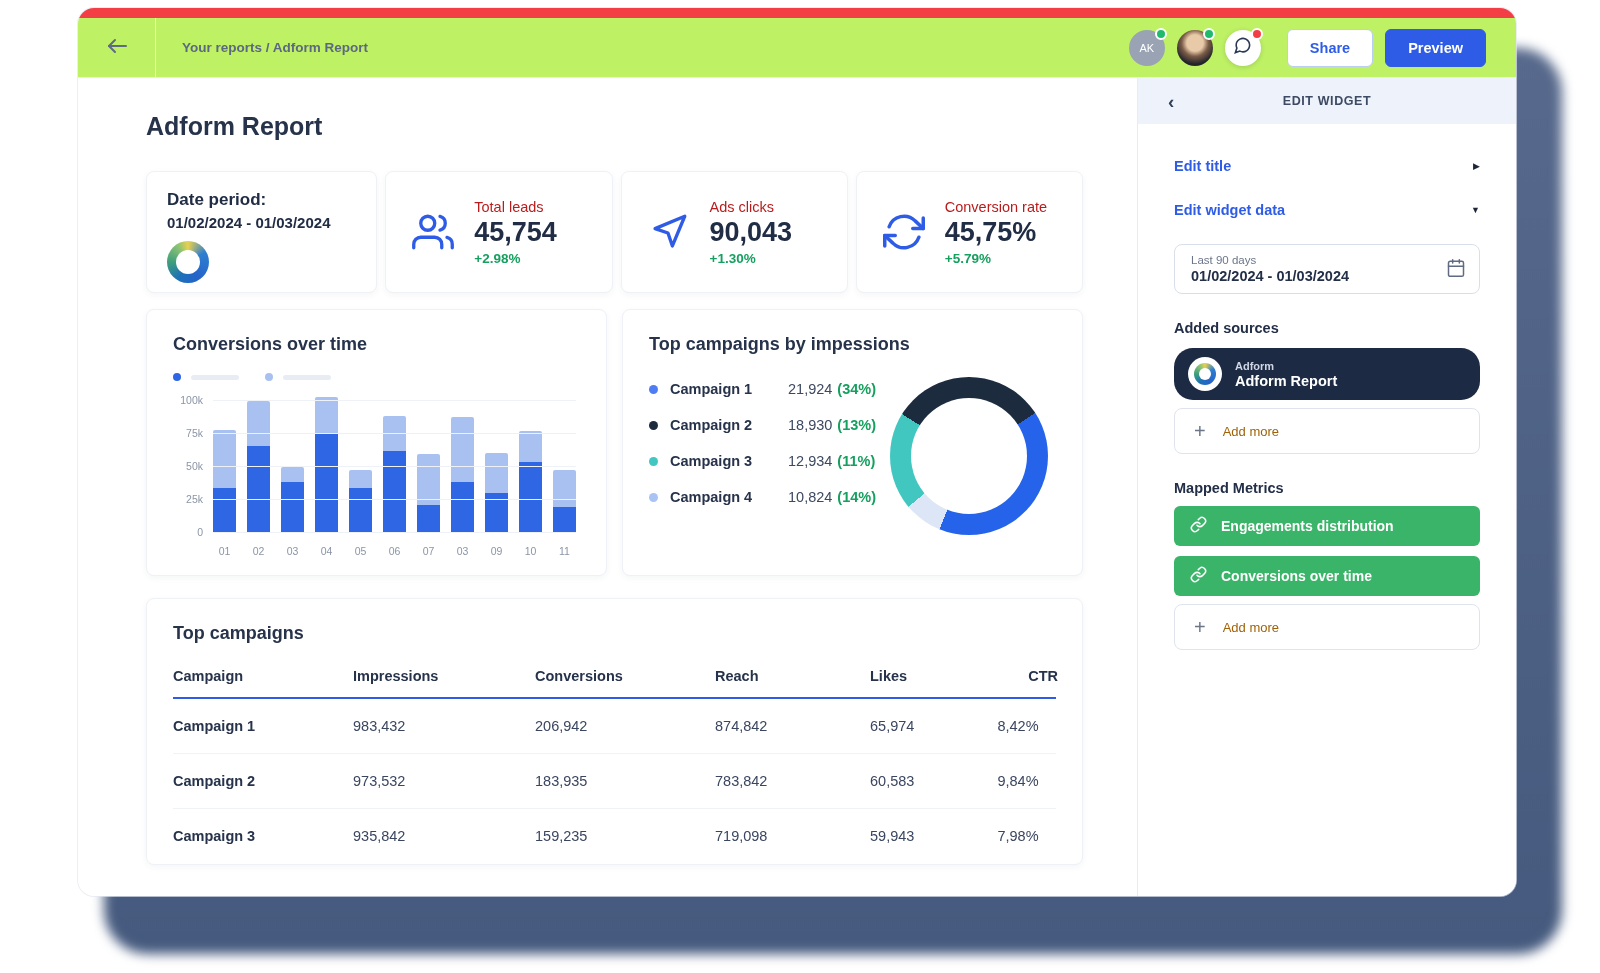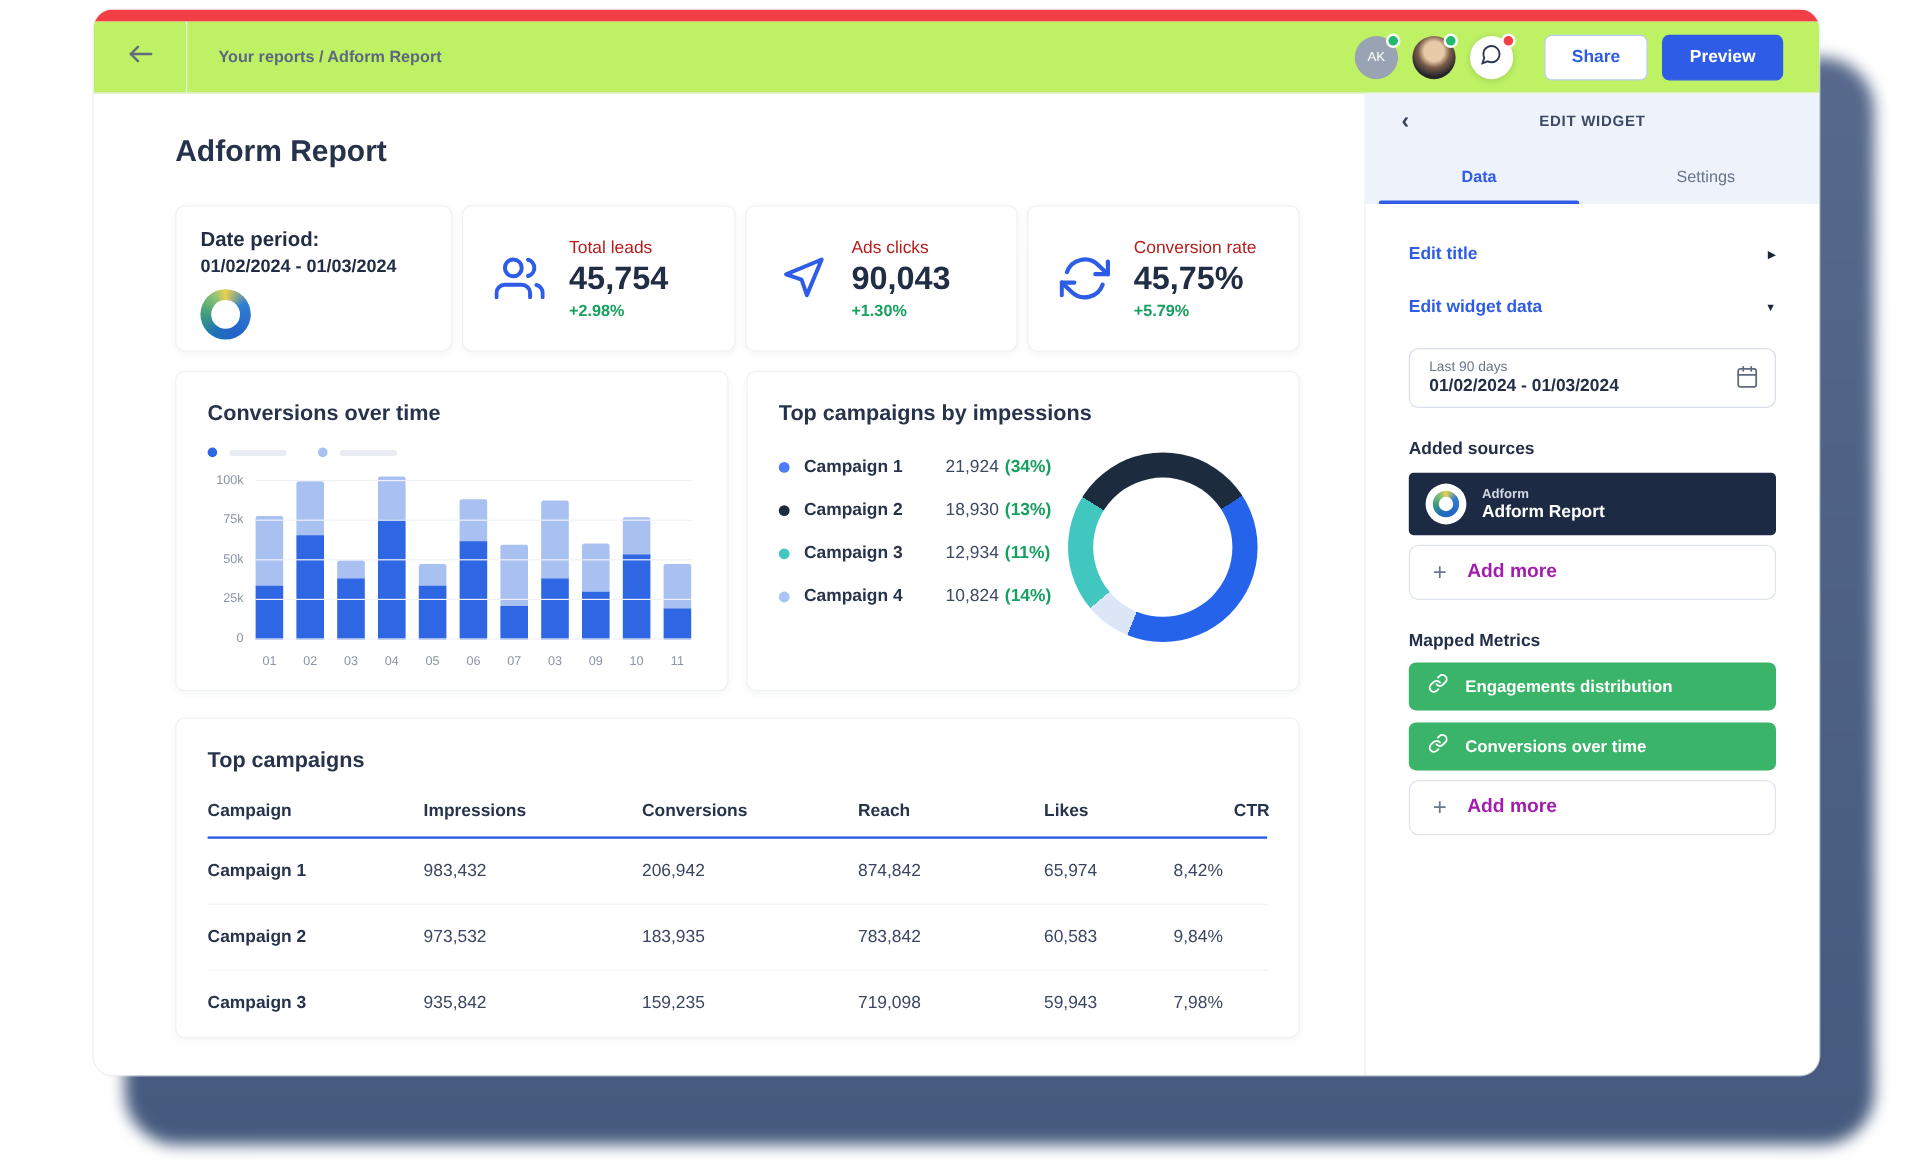--- a/index.html
+++ b/index.html
@@ -73,50 +73,50 @@
   .donut{width:158px;height:158px;border-radius:50%}
   .hole{position:absolute;inset:21px;background:#fff;border-radius:50%}
   
   .table-card{margin-top:22px;padding:24px 26px;height:267px}
   .thead,.trow{display:grid;grid-template-columns:180px 182px 180px 155px 108px 80px}
   .thead{margin-top:24px;padding-bottom:13px;border-bottom:2px solid #2e5ce6;font-size:14.5px;font-weight:700;color:#26334b}
   .thead span:last-child{text-align:right}
   .trow{padding:19px 0;border-bottom:1px solid #f0f2f6;font-size:14.5px;color:#3a4660}
   .trow:last-child{border-bottom:none}
   .trow span:first-child{font-weight:700;color:#26334b}
-  .trow span:last-child{text-align:left}
+  .trow span:last-child{text-align:center}
   
   .sidebar{width:379px;border-left:1px solid #e9edf3;background:#fff;display:flex;flex-direction:column}
   .sb-head{background:#eef2fa}
   .sb-title-row{height:46px;position:relative;display:flex;align-items:center;justify-content:center}
   .sb-back{position:absolute;left:30px;top:50%;transform:translateY(-50%);font-size:19px;font-weight:700;color:#33405a;cursor:pointer;line-height:1}
   .sb-title{font-size:12.5px;font-weight:700;letter-spacing:.6px;color:#3c4a63}
   .tabs{display:flex;height:46px}
   .tab{flex:1;display:flex;align-items:center;justify-content:center;font-size:13.5px;color:#68748a;cursor:pointer;position:relative}
   .tab.active{color:#2e5ce6;font-weight:700}
   .tab.active::after{content:"";position:absolute;left:6%;right:6%;bottom:0;height:3px;background:#2e5ce6;border-radius:2px 2px 0 0}
   .sb-body{padding:34px 36px 0 36px}
   .sb-link-row{display:flex;align-items:center;justify-content:space-between;cursor:pointer}
   .sb-link{color:#2e5ce6;font-size:14.5px;font-weight:700}
   .tri{font-size:9px;color:#1d2639}
   .sb-gap{height:28px}
   .date-field{margin-top:26px;border:1px solid #d9dfe9;border-radius:8px;padding:9px 44px 9px 16px;position:relative;cursor:pointer;background:#fff}
   .date-field .sm{font-size:11.5px;color:#6b7689}
   .date-field .big{font-size:14.5px;font-weight:700;color:#232f47;margin-top:2px}
   .date-field svg{position:absolute;right:13px;top:13px;width:20px;height:20px}
   .sb-label{margin-top:26px;font-size:14.5px;font-weight:700;color:#232f47}
-  .source-card{margin-top:12px;background:#1d2a44;border-radius:4px;height:52px;display:flex;align-items:center;padding:0 14px;cursor:pointer}
+  .source-card{margin-top:12px;background:#1d2a44;border-radius:19px;height:52px;display:flex;align-items:center;padding:0 14px;cursor:pointer}
   .src-logo{width:34px;height:34px;border-radius:50%;background:#fff;display:flex;align-items:center;justify-content:center;margin-right:13px;flex:none}
   .src-logo .adform-ring{width:22px;height:22px;margin:0}
   .src-logo .adform-ring::after{inset:5px}
   .src-txt .sm{font-size:11px;color:#cfd6e4;font-weight:700}
   .src-txt .big{font-size:14.5px;font-weight:700;color:#fff;margin-top:1px}
   .add-btn{margin-top:8px;border:1px solid #dfe4ec;border-radius:8px;height:46px;display:flex;align-items:center;padding:0 19px;cursor:pointer;background:#fff}
   .add-btn .plus{font-size:20px;color:#6b7689;margin-right:17px;font-weight:400;line-height:1}
-  .add-btn .txt{font-size:16px;color:#a21caf;font-weight:700}
+  .add-btn .txt{font-size:13px;color:#a16207;font-weight:400}
   .metric-btn{margin-top:10px;background:#3ab468;border-radius:6px;height:40px;display:flex;align-items:center;padding:0 16px;cursor:pointer}
   .metric-btn svg{width:17px;height:17px;margin-right:14px;flex:none}
   .metric-btn .txt{color:#fff;font-size:14px;font-weight:700}
 </style>
 </head>
 <body>
 
 <div class="shadow-rect"></div>
 
 <div class="app">
@@ -363,28 +363,20 @@
           </div>
       </div>
     </div>
 
     <div class="sidebar">
       <div class="sb-head">
         <div class="sb-title-row">
           <span class="sb-back">‹</span>
           <span class="sb-title">EDIT WIDGET</span>
         </div>
-        <div class="tabs">
-          <div class="tab active">
-              <span>Data</span>
-            </div>
-          <div class="tab">
-              <span>Settings</span>
-            </div>
-        </div>
       </div>
 
       <div class="sb-body">
         <div class="sb-link-row">
           <span class="sb-link">Edit title</span>
           <span class="tri">▶</span>
         </div>
         <div class="sb-gap"></div>
         <div class="sb-link-row">
           <span class="sb-link">Edit widget data</span>

